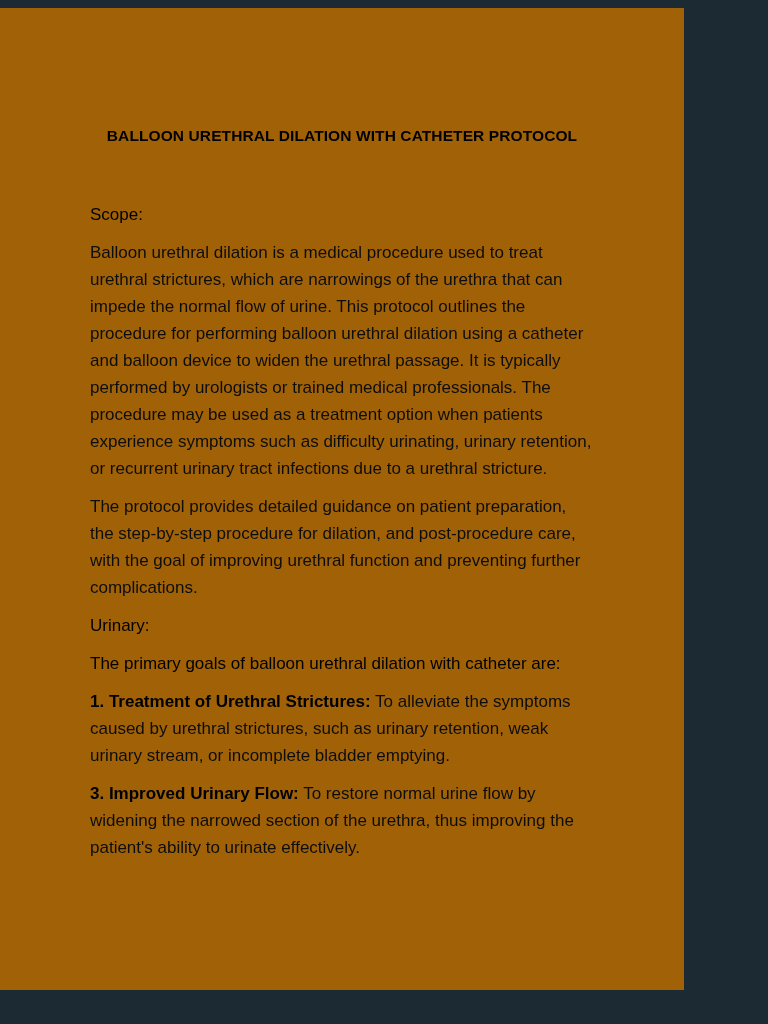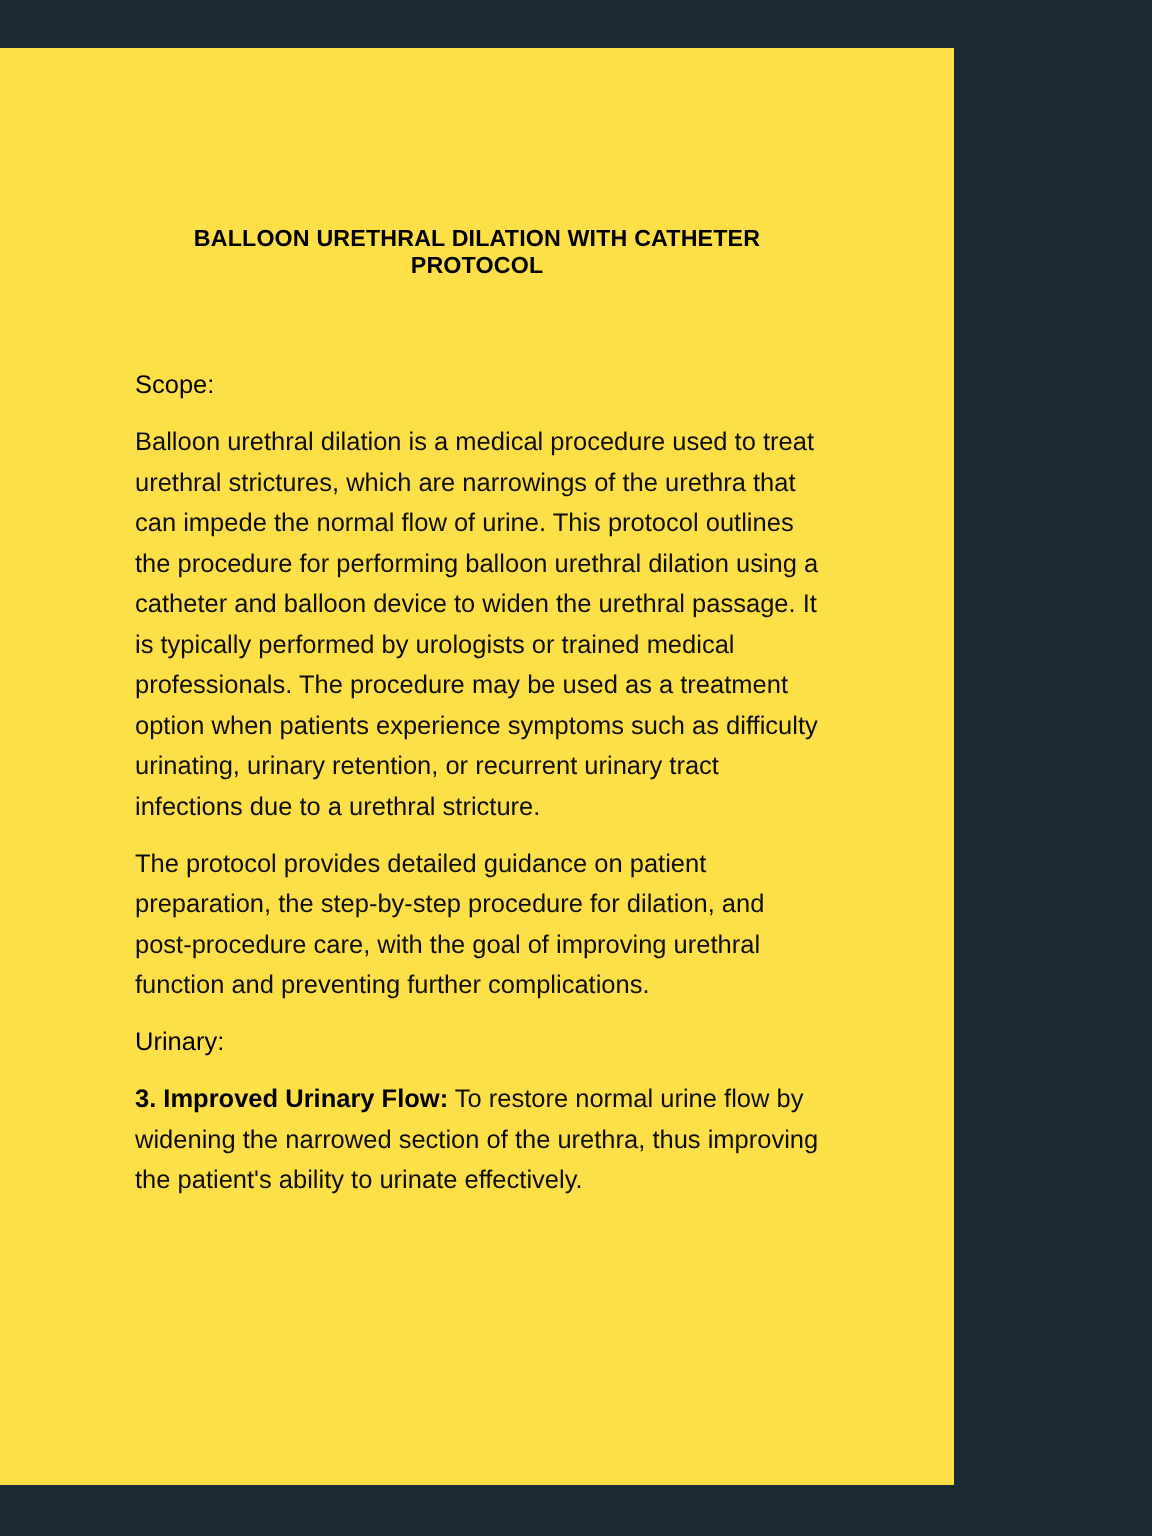--- a/index.html
+++ b/index.html
@@ -15,24 +15,23 @@
   }
   .viewer-top-bar {
     position: absolute;
     top: 0; left: 0;
     width: 768px; height: 8px;
     background: #1b2a33;
   }
   .doc-page {
     position: absolute;
     top: 8px; left: 0;
-    width: 636px; height: 982px;
-    background: #fde047;
+    width: 684px; height: 982px;
+    background: #a16207;
     overflow: hidden;
-    margin-top: 24px;
   }
   .viewer-bottom-bar {
     position: absolute;
     bottom: 0; left: 0;
     width: 768px; height: 34px;
     background: #1b2a33;
   }
   .doc-content {
     padding: 119px 90px 0 90px;
     color: #0d0d0d;
@@ -71,20 +70,22 @@
     <div class="doc-title">BALLOON URETHRAL DILATION WITH CATHETER PROTOCOL</div>
 
     <p class="para heading-para">Scope:</p>
 
     <p class="para">Balloon urethral dilation is a medical procedure used to treat urethral strictures, which are narrowings of the urethra that can impede the normal flow of urine. This protocol outlines the procedure for performing balloon urethral dilation using a catheter and balloon device to widen the urethral passage. It is typically performed by urologists or trained medical professionals. The procedure may be used as a treatment option when patients experience symptoms such as difficulty urinating, urinary retention, or recurrent urinary tract infections due to a urethral stricture.</p>
 
     <p class="para">The protocol provides detailed guidance on patient preparation, the step-by-step procedure for dilation, and post-procedure care, with the goal of improving urethral function and preventing further complications.</p>
 
     <p class="para heading-para">Urinary:</p>
 
+    <p class="para heading-para">The primary goals of balloon urethral dilation with catheter are:</p>
 
+    <p class="para"><span class="bold-lead">1. Treatment of Urethral Strictures:</span><span> To alleviate the symptoms caused by urethral strictures, such as urinary retention, weak urinary stream, or incomplete bladder emptying.</span></p>
 
     <p class="para"><span class="bold-lead"> 3. Improved Urinary Flow:</span><span> To restore normal urine flow by widening the narrowed section of the urethra, thus improving the patient's ability to urinate effectively.</span></p>
 
   </div>
 </div>
 
 <div class="viewer-bottom-bar"></div>
 
 </body></html>

